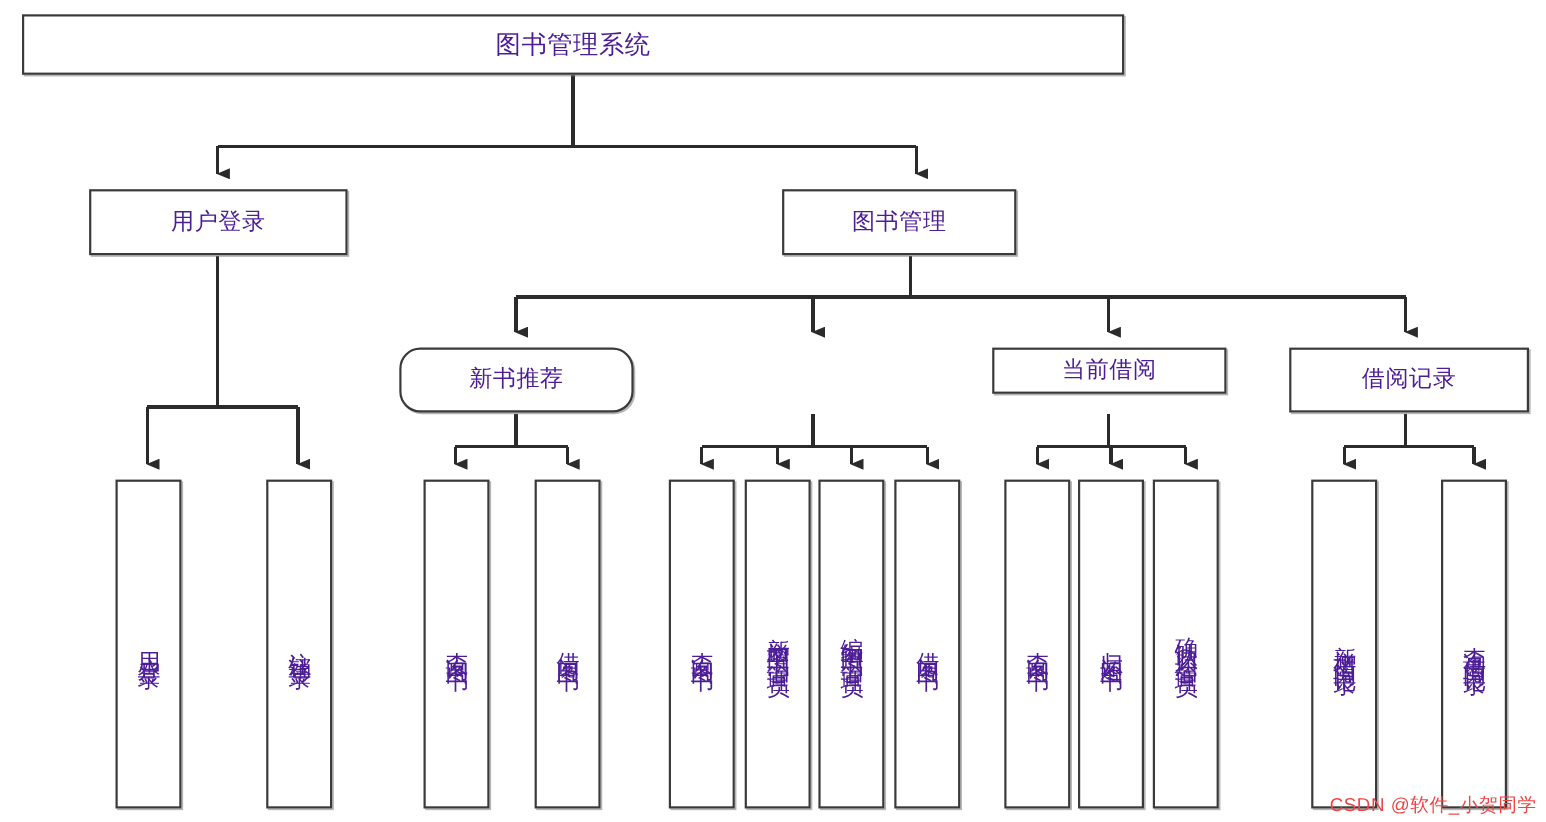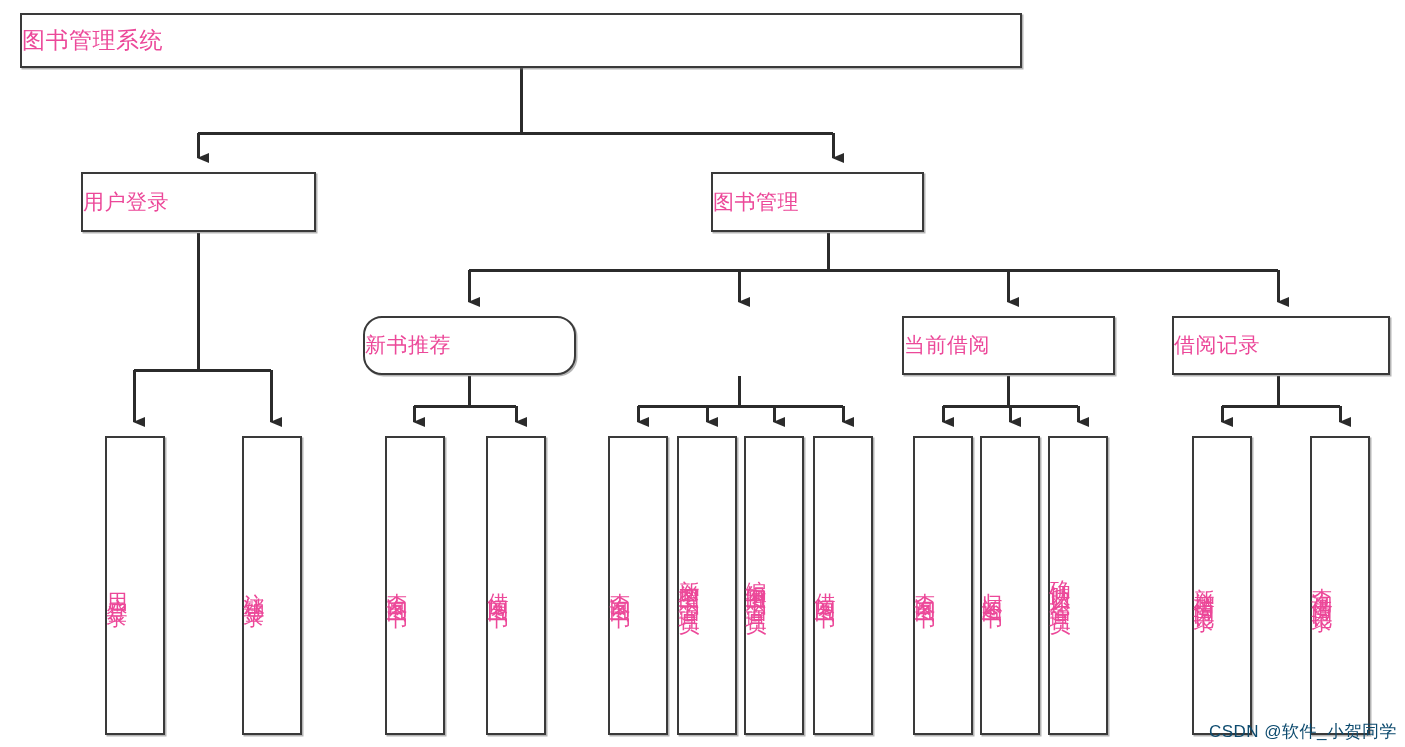--- a/index.html
+++ b/index.html
@@ -17,21 +17,22 @@
 
   
   .node{
     position:absolute;
     box-sizing:border-box;
     background:#ffffff;
     border:2px solid #3a3a3a;
     box-shadow:1.5px 1.5px 0 0 rgba(120,120,120,.55);
     display:flex;
     align-items:center;
-    color:#ec4899;
+    justify-content:center;
+    color:#4c1d95;
   }
   .node .lbl{
     display:block;
     line-height:1.18;
     letter-spacing:.5px;
     white-space:nowrap;
   }
 
   
   .lvl0{font-size:23px;}
@@ -47,21 +48,21 @@
     line-height:1;
     white-space:nowrap;
     max-height:284px;
   }
 
   
   #watermark{
     position:absolute;
     right:8px;bottom:4px;
     font-size:17px;
-    color:#0c4a6e;
+    color:#ef4444;
     letter-spacing:.5px;
     white-space:nowrap;
     pointer-events:none;
   }
 </style>
 </head>
 <body>
 
 <div id="canvas">
 
@@ -123,21 +124,21 @@
   <div class="node lvl1" style="left:81px;top:172px;width:235px;height:60px;">
     <span class="lbl">用户登录</span>
   </div>
   <div class="node lvl1" style="left:711px;top:172px;width:213px;height:60px;">
     <span class="lbl">图书管理</span>
   </div>
 
   <div class="node lvl2" style="left:363px;top:316px;width:213px;height:59px;border-radius:19px;">
     <span class="lbl">新书推荐</span>
   </div>
-  <div class="node lvl2" style="left:902px;top:316px;width:213px;height:59px;">
+  <div class="node lvl2" style="left:902px;top:316px;width:213px;height:42px;">
     <span class="lbl">当前借阅</span>
   </div>
   <div class="node lvl2" style="left:1172px;top:316px;width:218px;height:59px;">
     <span class="lbl">借阅记录</span>
   </div>
 
   <div class="node leaf" style="left:105px;top:436px;width:60px;height:299px;">
     <span class="lbl">用户登录</span>
   </div>
   <div class="node leaf" style="left:242px;top:436px;width:60px;height:299px;">

